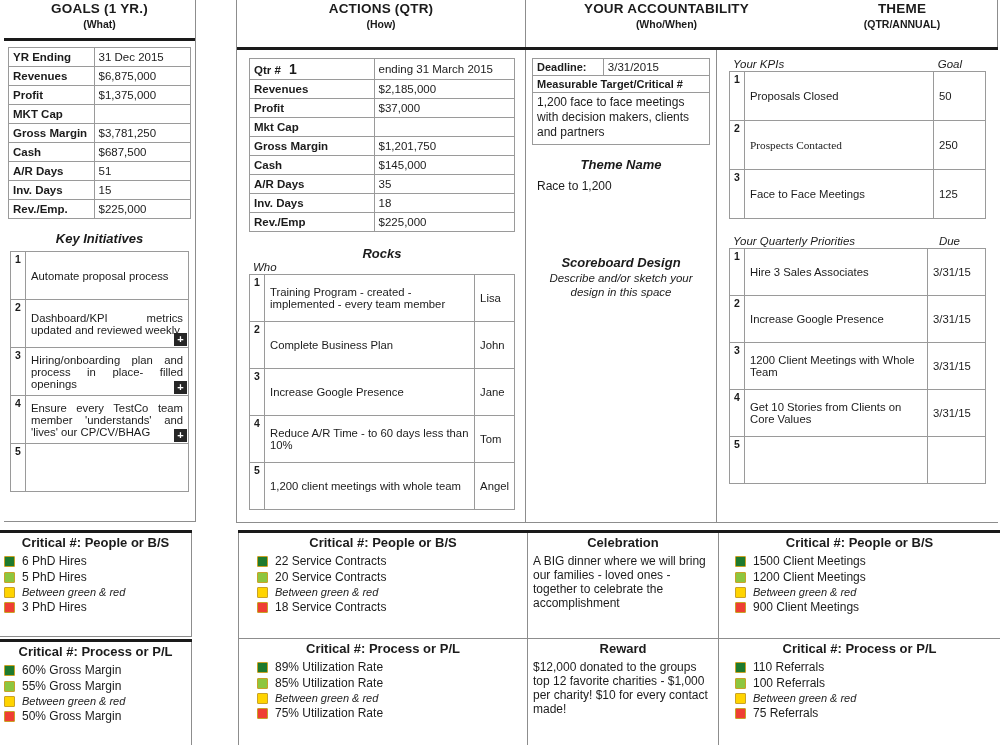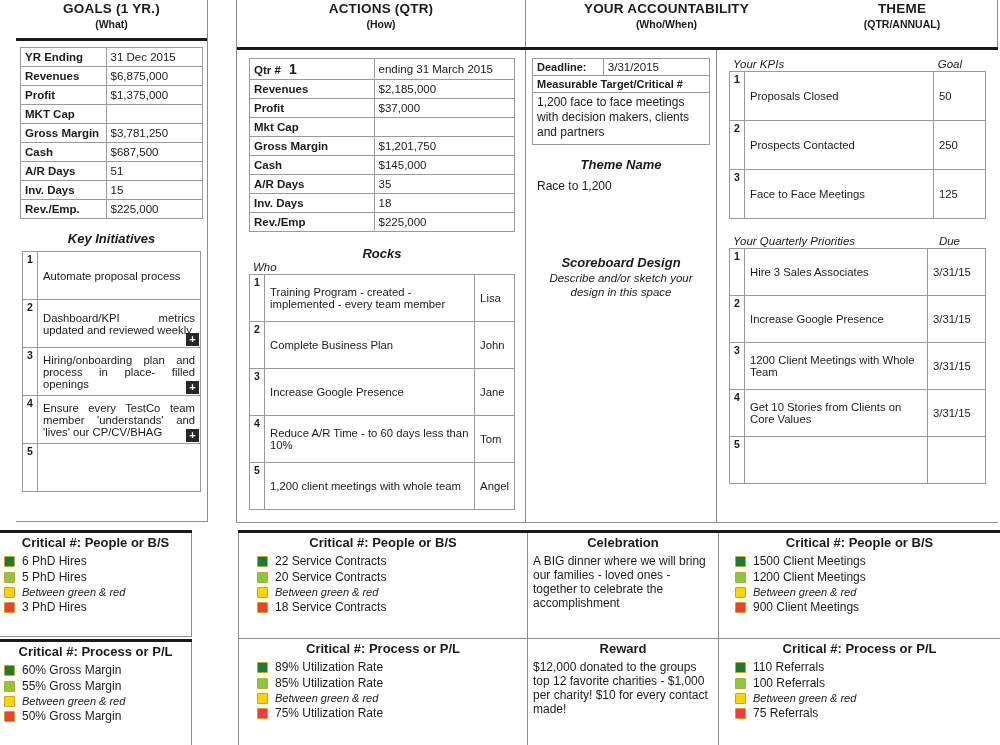--- a/index.html
+++ b/index.html
@@ -60,21 +60,21 @@
   
   .lp { position: absolute; border: 1px solid #8d8d8d; background: #fff; }
 
   .freetext { font-size: 12px; line-height: 14px; padding: 1px 5px 0 5px; }
 </style>
 </head>
 <body>
 
 <div class="page">
 
-  <div class="lp" style="left:16px; top:-1px; width:192px; height:523px; border-left:none; border-top:none;">
+  <div class="lp" style="left:4px; top:-1px; width:192px; height:523px; border-left:none; border-top:none;">
     <div class="colhead">GOALS (1 YR.)</div>
     <div class="colsub">(What)</div>
     <div class="thickrule" style="margin-top:8px;"></div>
 
     <div style="padding:6px 4px 0 4px;">
       <table class="grid metrics">
         <tbody>
             <tr>
               <td class="k">YR Ending</td>
               <td class="v">31 Dec 2015</td>
@@ -325,21 +325,21 @@
         </div>
         <table class="numtbl">
           <tbody>
               <tr>
                 <td class="n">1</td>
                 <td class="txt" style="height: 49px;">Proposals Closed</td>
                 <td class="goal">50</td>
               </tr>
               <tr>
                 <td class="n">2</td>
-                <td class="txt" style="height: 49px;">Prospects Contacted</td>
+                <td class="txt" style="height: 49px; font-family: Liberation Serif, serif;">Prospects Contacted</td>
                 <td class="goal">250</td>
               </tr>
               <tr>
                 <td class="n">3</td>
                 <td class="txt" style="height: 49px;">Face to Face Meetings</td>
                 <td class="goal">125</td>
               </tr>
             </tbody>
         </table>
 

